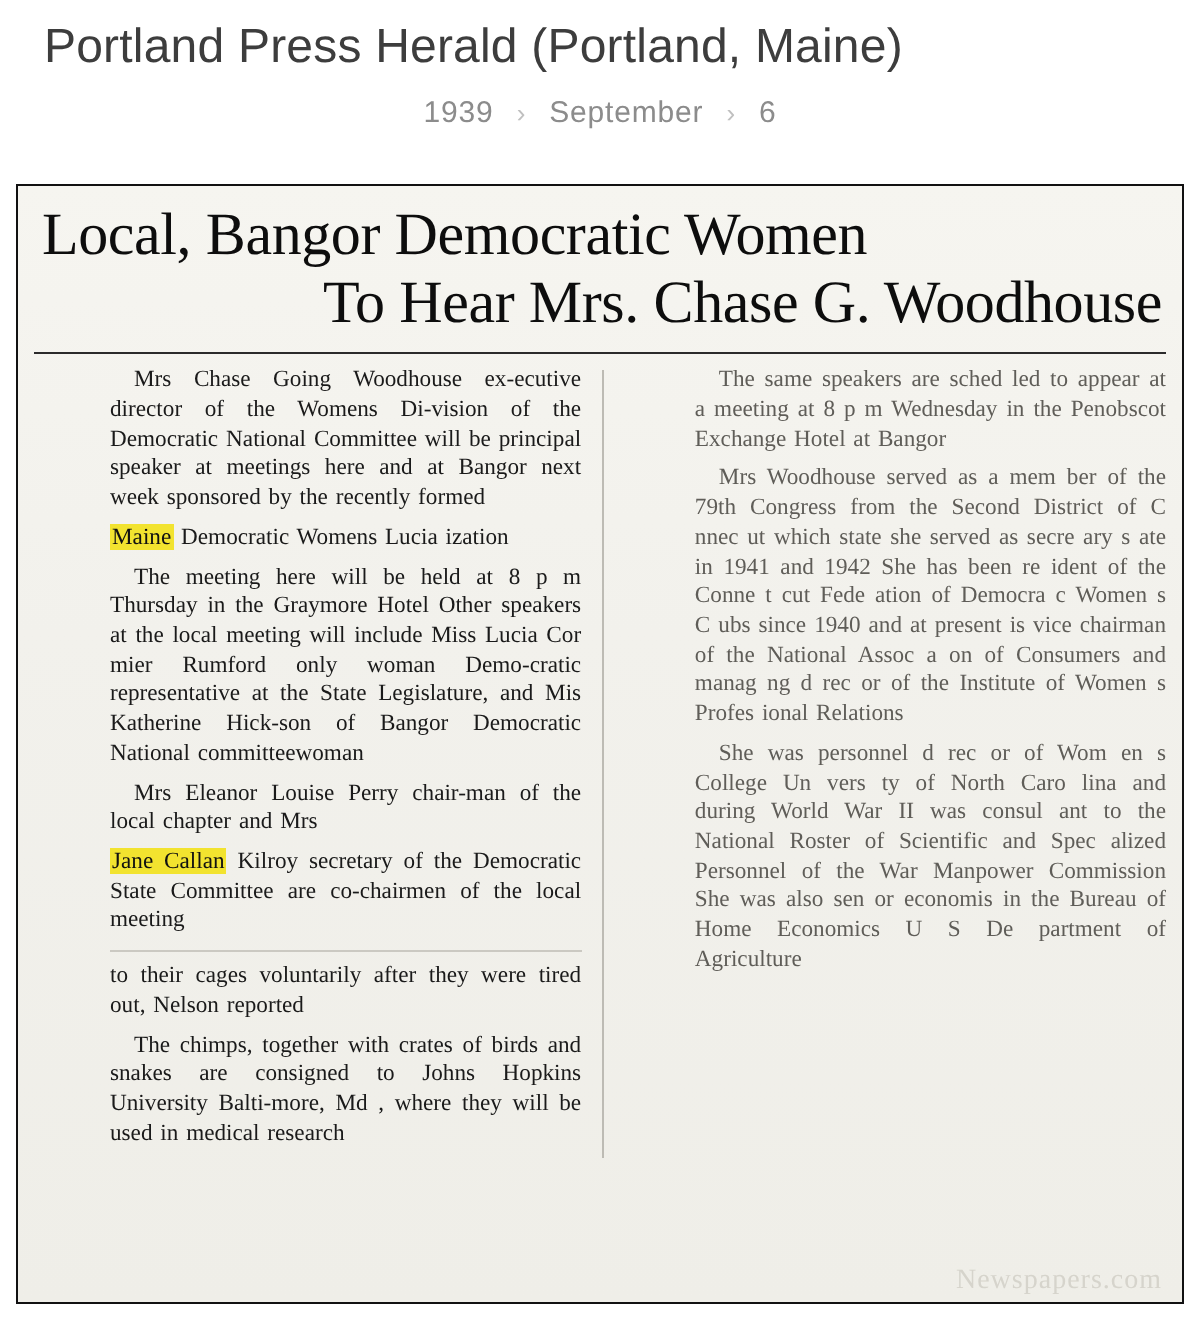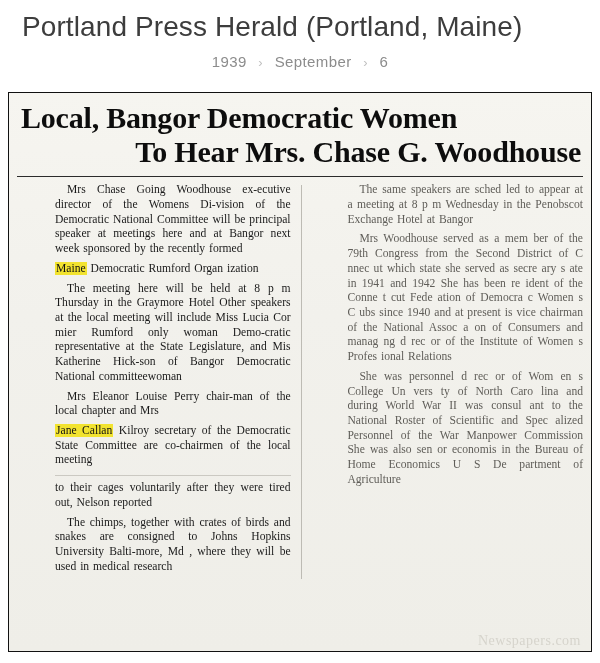--- a/index.html
+++ b/index.html
@@ -21,21 +21,21 @@
     box-sizing: border-box;
   }
 
   
   .header {
     padding: 10px 0 0 0;
     background: #ffffff;
   }
   .pub-title {
     font-family: "Liberation Sans", sans-serif;
-    font-size: 28px;
+    font-size: 24px;
     color: #3d3d3d;
     padding-left: 22px;
     letter-spacing: 0.1px;
     line-height: 1.2;
   }
   .breadcrumb {
     margin-top: 9px;
     text-align: center;
     font-family: "Liberation Sans", sans-serif;
     font-size: 15px;
@@ -68,21 +68,21 @@
     position: relative;
     width: 100%;
     height: 100%;
     background:
       linear-gradient(180deg, #f6f5f0 0%, #f2f1ec 40%, #efeee8 100%);
   }
 
   
   .headline {
     font-family: "Liberation Serif", serif;
-    font-weight: bold;
+    font-weight: normal;
     color: #0d0d0d;
     font-size: 30px;
     line-height: 1.12;
     padding: 8px 10px 4px 12px;
     letter-spacing: -0.2px;
   }
   .headline .line2 { display: block; text-align: right; }
   .rule {
     height: 1px;
     background: #2b2b2b;
@@ -173,21 +173,21 @@
       <div class="headline">
         <span>Local, Bangor Democratic Women</span>
         <span class="line2">To Hear Mrs. Chase G. Woodhouse</span>
       </div>
       <div class="rule"></div>
 
       <div class="cols">
 
         <div class="col left">
           <p>Mrs Chase Going Woodhouse ex-ecutive director of the Womens Di-vision of the Democratic National Committee will be principal speaker at meetings here and at Bangor next week sponsored by the recently formed</p>
-          <p class="noindent"><span class="hl">Maine</span> <span>Democratic Rumford Organ ization</span></p>
+          <p class="noindent"><span class="hl">Maine</span> <span>Democratic Womens Lucia ization</span></p>
           <p>The meeting here will be held at 8 p m Thursday in the Graymore Hotel Other speakers at the local meeting will include Miss Lucia Cor mier Rumford only woman Demo-cratic representative at the State Legislature, and Mis Katherine Hick-son of Bangor Democratic National committeewoman</p>
           <p>Mrs Eleanor Louise Perry chair-man of the local chapter and Mrs</p>
           <p class="noindent"><span class="hl">Jane Callan</span> <span>Kilroy secretary of the Democratic State Committee are co-chairmen of the local meeting</span></p>
 
           <div class="frag">
             <p class="noindent">to their cages voluntarily after they were tired out, Nelson reported</p>
             <p>The chimps, together with crates of birds and snakes are consigned to Johns Hopkins University Balti-more, Md , where they will be used in medical research</p>
           </div>
         </div>
 

